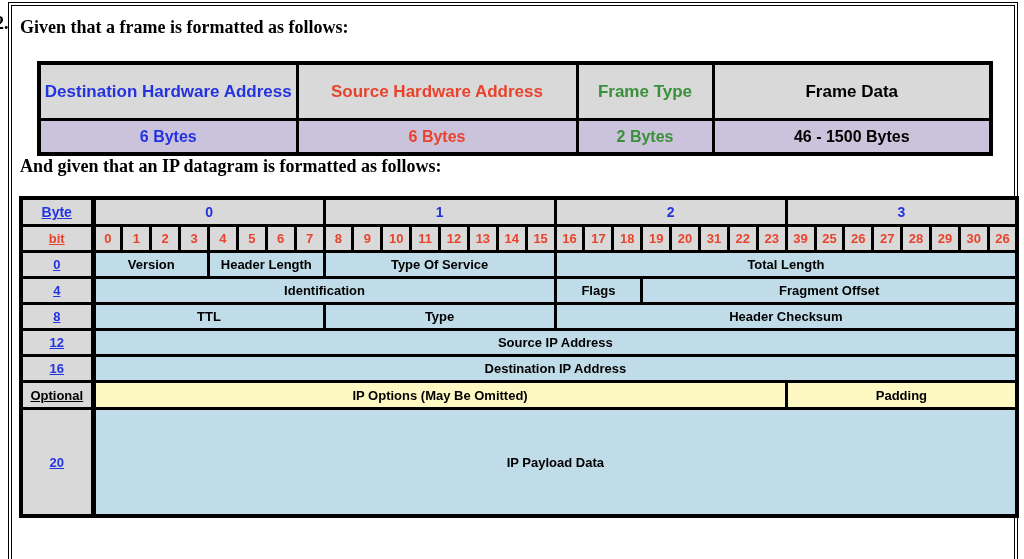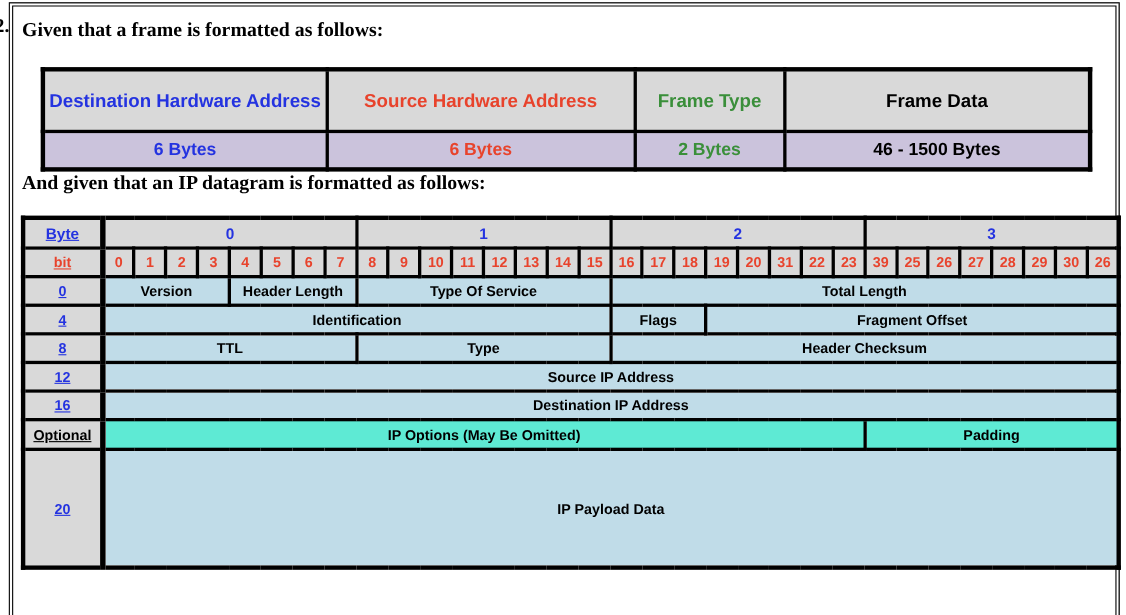--- a/index.html
+++ b/index.html
@@ -75,21 +75,21 @@
     padding: 0;
     font-weight: bold;
     overflow: hidden;
     white-space: nowrap;
   }
   table.ip td.lbl { background: #d9d9d9; border-right-width: 5px; font-size: 13px; text-decoration: underline; }
   table.ip tr.byte-row td { height: 24px; background: #d9d9d9; font-size: 14px; }
   table.ip tr.bit-row  td { height: 23px; background: #d9d9d9; font-size: 13px; }
   table.ip tr.data-row td { height: 23px; background: #c0dce8; font-size: 13px; }
   table.ip tr.data-row td.lbl { background: #d9d9d9; }
-  table.ip tr.opt-row  td { height: 24px; background: #5eead4; font-size: 13px; }
+  table.ip tr.opt-row  td { height: 24px; background: #fef9c3; font-size: 13px; }
   table.ip tr.opt-row  td.lbl { background: #d9d9d9; }
   table.ip tr.pay-row  td { height: 104px; background: #c0dce8; font-size: 13px; }
   table.ip tr.pay-row  td.lbl { background: #d9d9d9; }
 
   .c-blue  { color: #2433e0; }
   .c-red   { color: #e8432c; }
   .c-green { color: #3a8f3a; }
   .c-black { color: #000000; }
 </style>
 </head>

